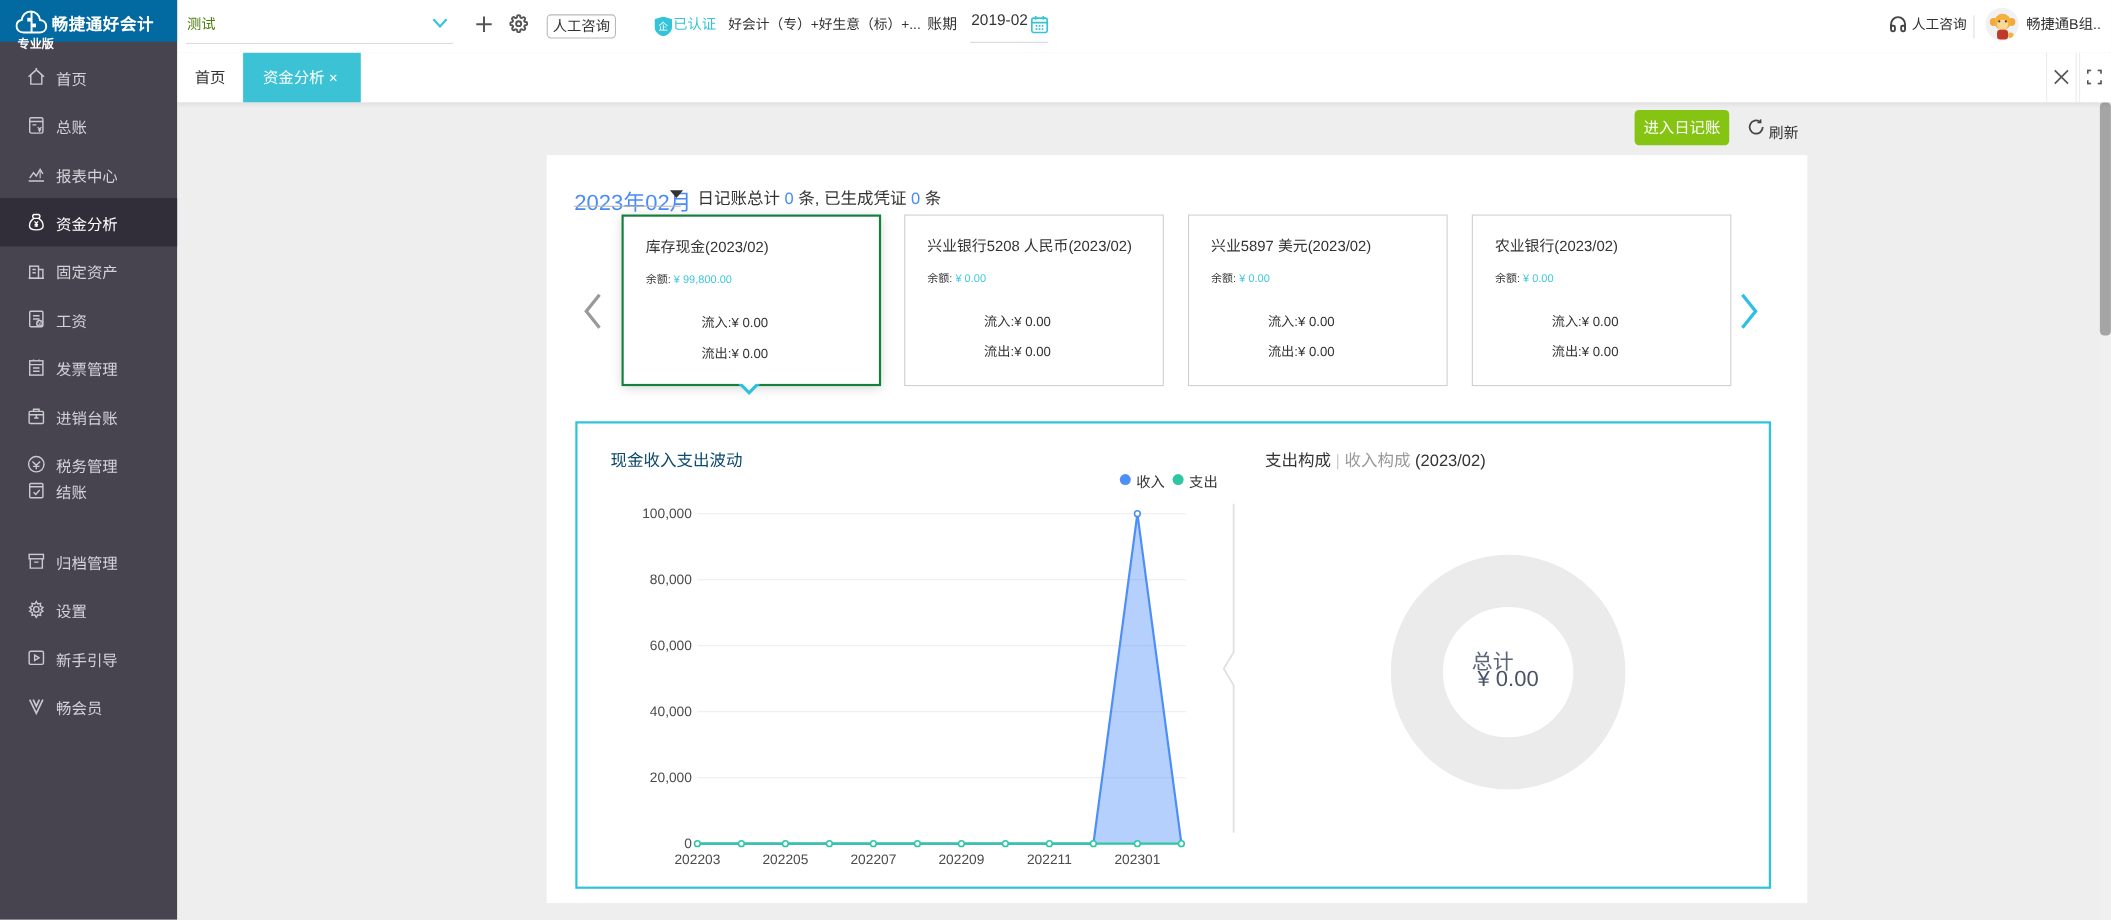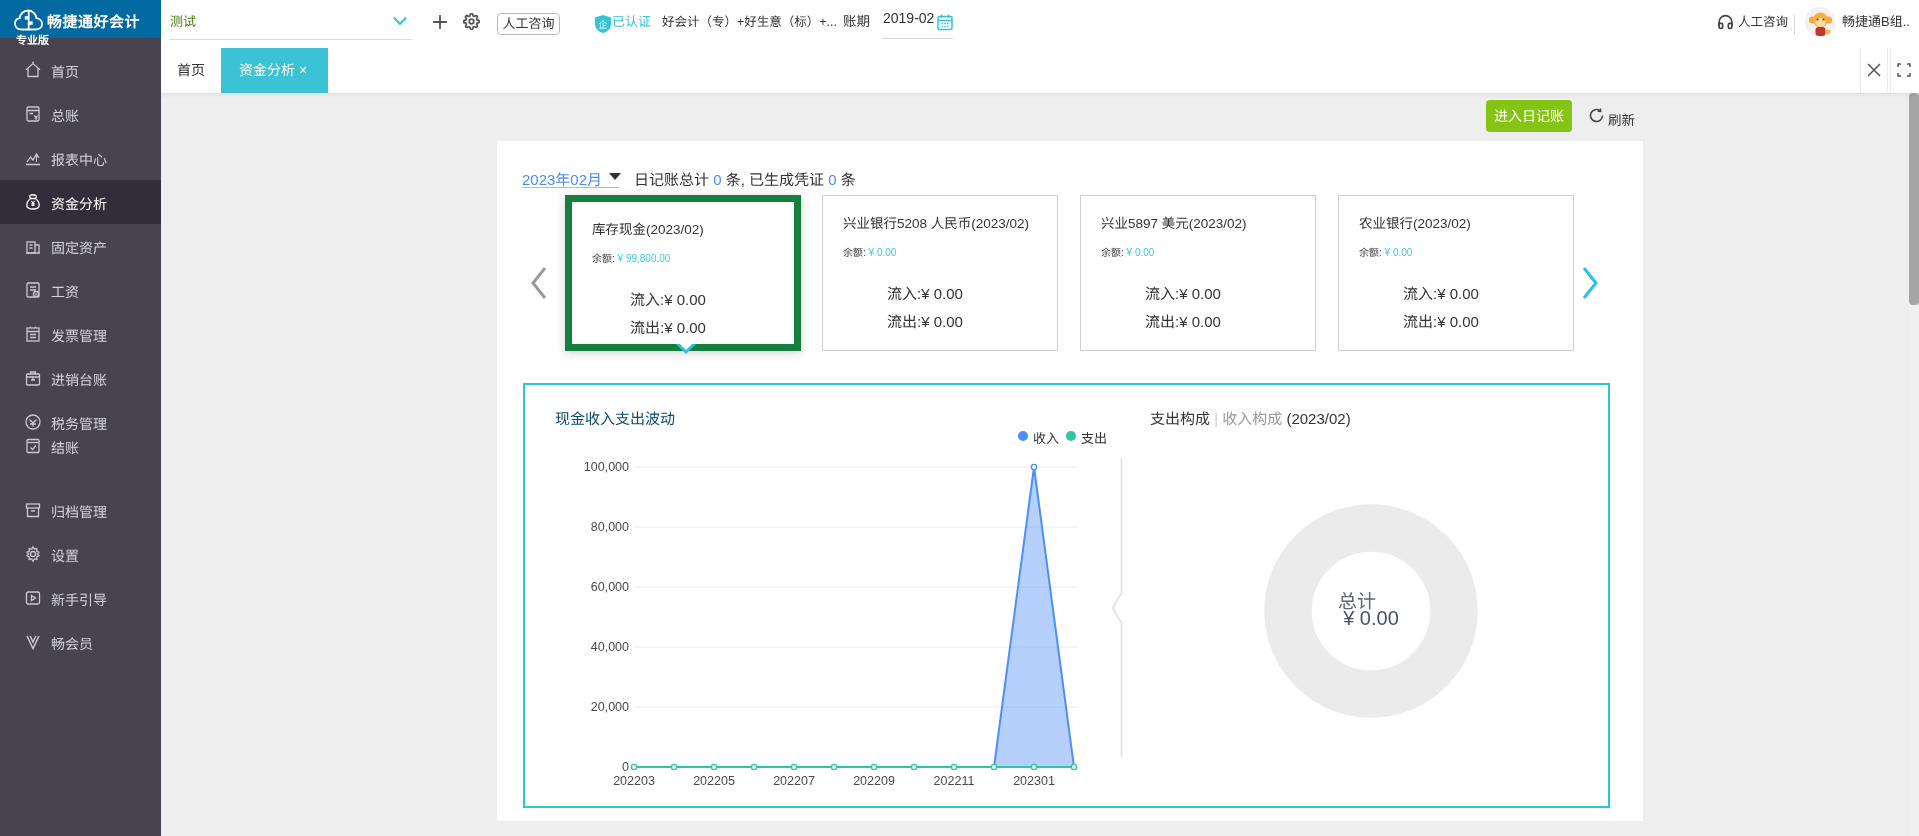--- a/index.html
+++ b/index.html
@@ -18,25 +18,25 @@
   .mi.act { background:#312e3a; color:#fff; }
 
   
   #topbar { position:absolute; left:161px; top:0; width:1758px; height:48px; background:#fff; }
   #tabrow { position:absolute; left:161px; top:48px; width:1758px; height:45px; background:#fff; z-index:4;
     box-shadow:0 2px 4px rgba(0,0,0,.06); }
 
   
   #whitepanel { position:absolute; left:497px; top:141px; width:1146px; height:680px; background:#fff; }
   .card { position:absolute; top:195px; width:236px; height:156px; background:#fff; border:1px solid #cfcfcf; }
-  .card.sel { border:7px solid #15803d; box-shadow:0 2px 10px rgba(0,0,0,0.18); }
+  .card.sel { border:2px solid #15803d; box-shadow:0 2px 10px rgba(0,0,0,0.18); }
   .card .ct { position:absolute; left:20px; top:16px; font-size:13.5px; color:#333; }
   .card .bal { position:absolute; left:20px; top:48px; font-size:10px; color:#333; }
   .card .bal b { color:#41c8e0; font-weight:normal; }
-  .card .fl { position:absolute; left:0; width:100%; text-align:center; font-size:15px; color:#333; transform:translateX(-15px); }
+  .card .fl { position:absolute; left:0; width:100%; text-align:center; font-size:12px; color:#333; transform:translateX(-15px); }
 
   #chartpanel { position:absolute; left:523px; top:383px; width:1087px; height:425px; background:#fff; border:2px solid #2ec3dc; }
 
   .scrollbar { position:absolute; left:1909px; top:93px; width:10px; height:743px; background:#f0f0f0; }
   .thumb { position:absolute; left:1909px; top:93px; width:10px; height:212px; border-radius:4px; background:#a5a5a5; }
 </style>
 </head>
 <body>
 
 <div id="topbar">
@@ -219,21 +219,21 @@
 
 <div id="whitepanel"></div>
 
 <div class="abs" style="left:1486px;top:100px;width:86px;height:32px;background:#85c413;border-radius:4px;color:#fff;font-size:14px;text-align:center;line-height:32px;z-index:2;">进入日记账</div>
 <svg class="abs" style="left:1589px;top:108px;z-index:2;" width="15" height="15" viewBox="0 0 15 15" fill="none" stroke="#444" stroke-width="1.6">
     <path d="M13.5 7.5 A6 6 0 1 1 11.2 2.8"></path>
     <path d="M11.5 0.5 L11.6 3.4 L8.7 3.3" stroke-width="1.4"></path>
   </svg>
 <div class="abs" style="left:1608px;top:109px;font-size:13.5px;color:#333;z-index:2;">刷新</div>
 
-<div class="abs" style="left:522px;top:168px;font-size:15px;color:#4a8cf7;z-index:2;">2023年02月</div>
+<div class="abs" style="left:522px;top:168px;font-size:20px;color:#4a8cf7;z-index:2;">2023年02月</div>
 <div class="abs" style="left:522px;top:187px;width:97px;height:1px;background:#b9b9b9;z-index:2;"></div>
 <div class="abs" style="left:609px;top:173px;width:0;height:0;border-left:6px solid transparent;border-right:6px solid transparent;border-top:7px solid #333;z-index:2;"></div>
 <div class="abs" style="left:634px;top:168px;font-size:15px;color:#333;z-index:2;">日记账总计 <b style="color:#4a8cf7;font-weight:normal;">0</b> 条, 已生成凭证 <b style="color:#4a8cf7;font-weight:normal;">0</b> 条</div>
 
 <svg class="abs" style="left:530px;top:266px;z-index:2;" width="18" height="34" viewBox="0 0 18 34">
     <path d="M15 2 L3 17 L15 32" fill="none" stroke="#9a9a9a" stroke-width="3"></path>
   </svg>
 <svg class="abs" style="left:1581px;top:266px;z-index:2;" width="18" height="34" viewBox="0 0 18 34">
     <path d="M3 2 L15 17 L3 32" fill="none" stroke="#2bc0e4" stroke-width="3"></path>
   </svg>

